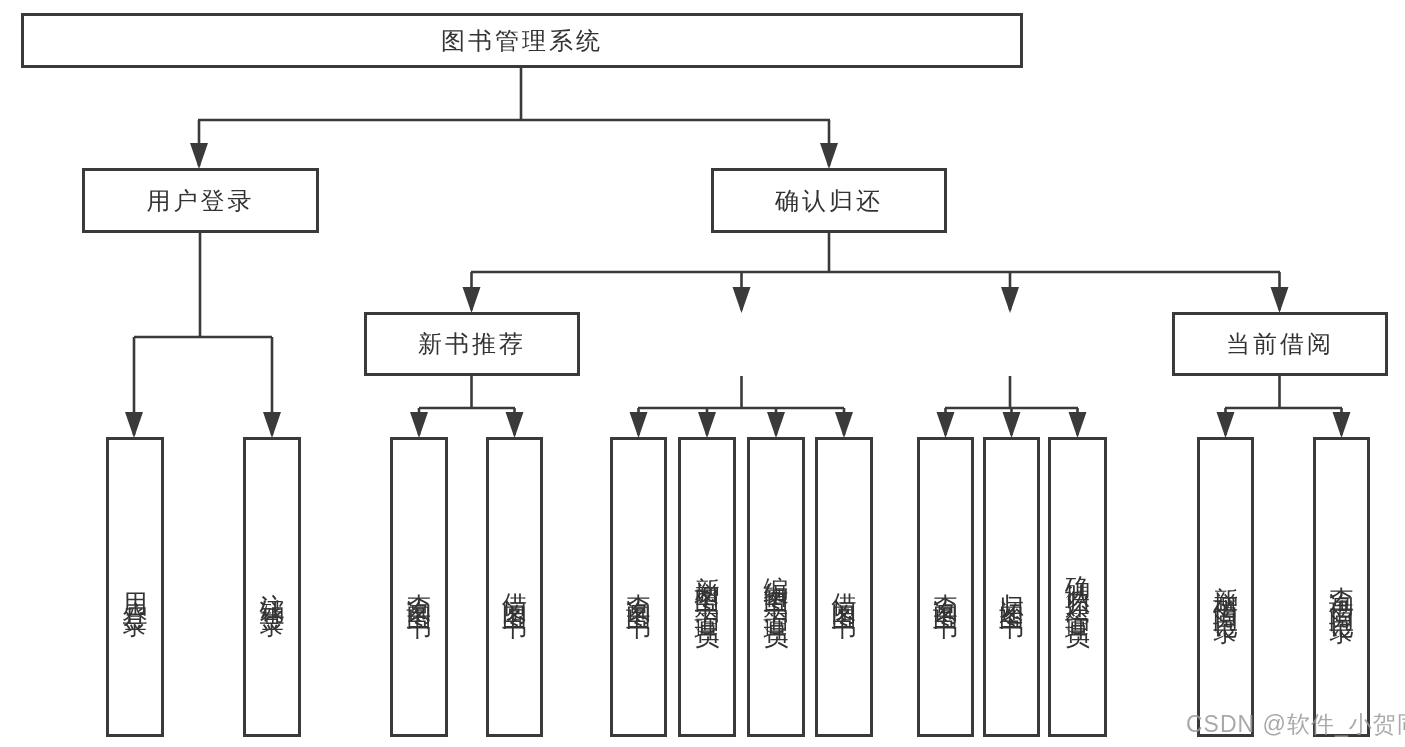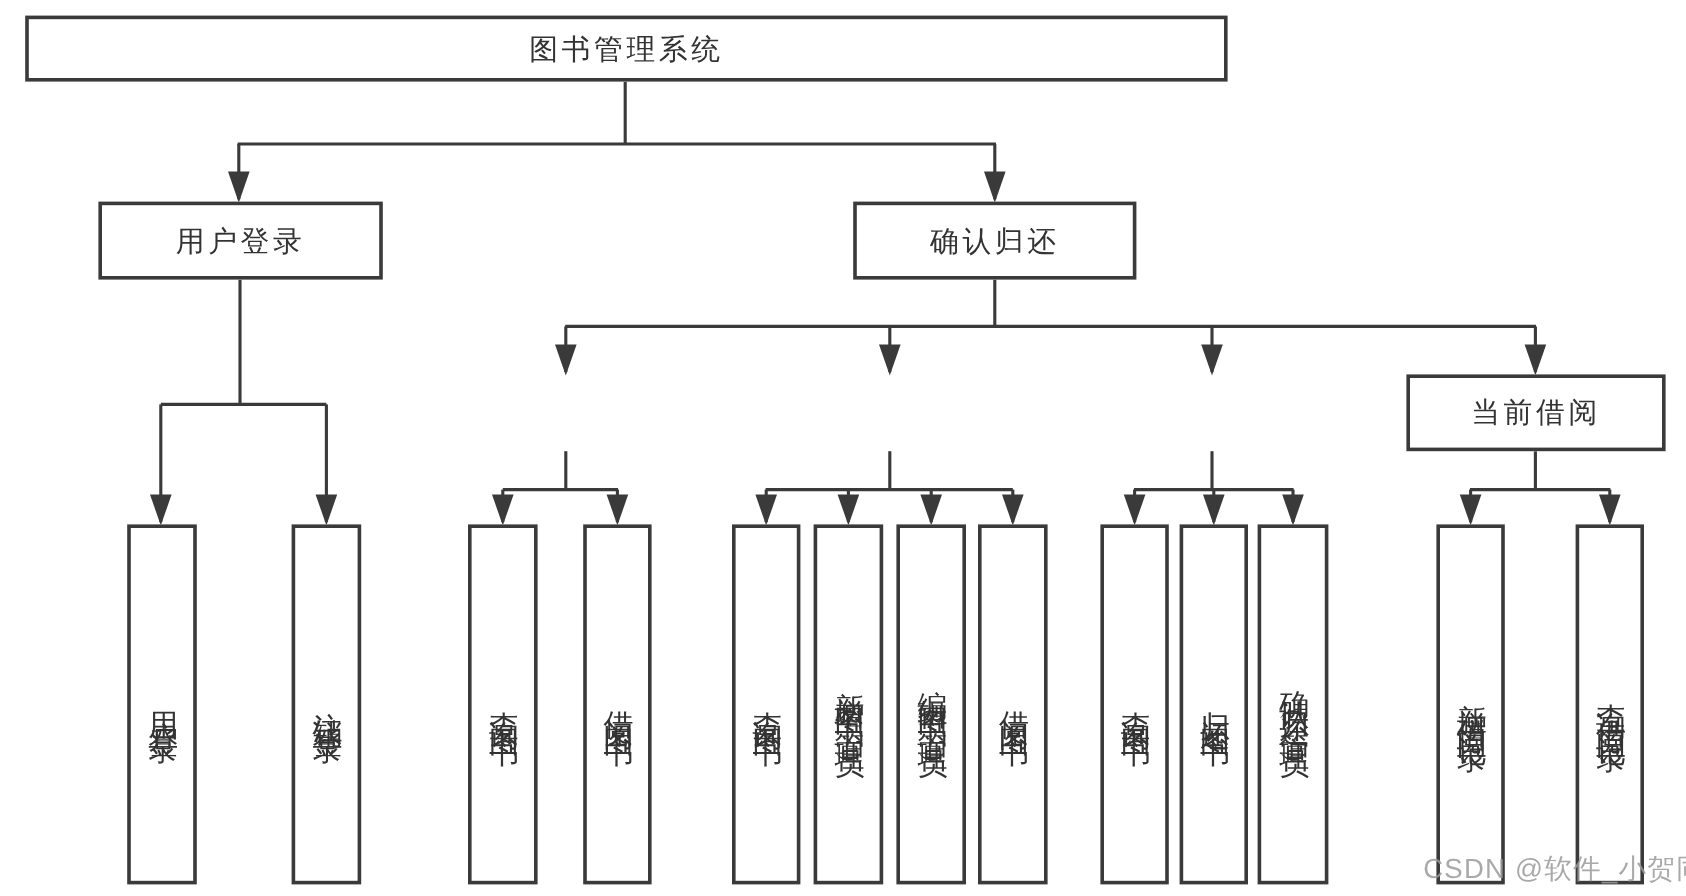--- a/index.html
+++ b/index.html
@@ -102,20 +102,21 @@
     <polygon points="1068.5,412 1086.5,412 1077.5,438"></polygon>
     <polygon points="1216.5,412 1234.5,412 1225.5,438"></polygon>
     <polygon points="1332.5,412 1350.5,412 1341.5,438"></polygon>
   </svg>
 
   <div class="node h" style="left:21px;top:13px;width:1002px;height:55px">图书管理系统</div>
 
   <div class="node h" style="left:82px;top:168px;width:237px;height:65px">用户登录</div>
   <div class="node h" style="left:711px;top:168px;width:236px;height:65px">确认归还</div>
 
+  <div class="node h" style="left:364px;top:312px;width:216px;height:64px">新书推荐</div>
   <div class="node h" style="left:1172px;top:312px;width:216px;height:64px">当前借阅</div>
 
   <div class="node v" style="left:106px;top:437px;width:58px;height:300px">
     <span>用户登录</span>
   </div>
   <div class="node v" style="left:243px;top:437px;width:58px;height:300px">
     <span>注销登录</span>
   </div>
 
   <div class="node v" style="left:390px;top:437px;width:58px;height:300px">

